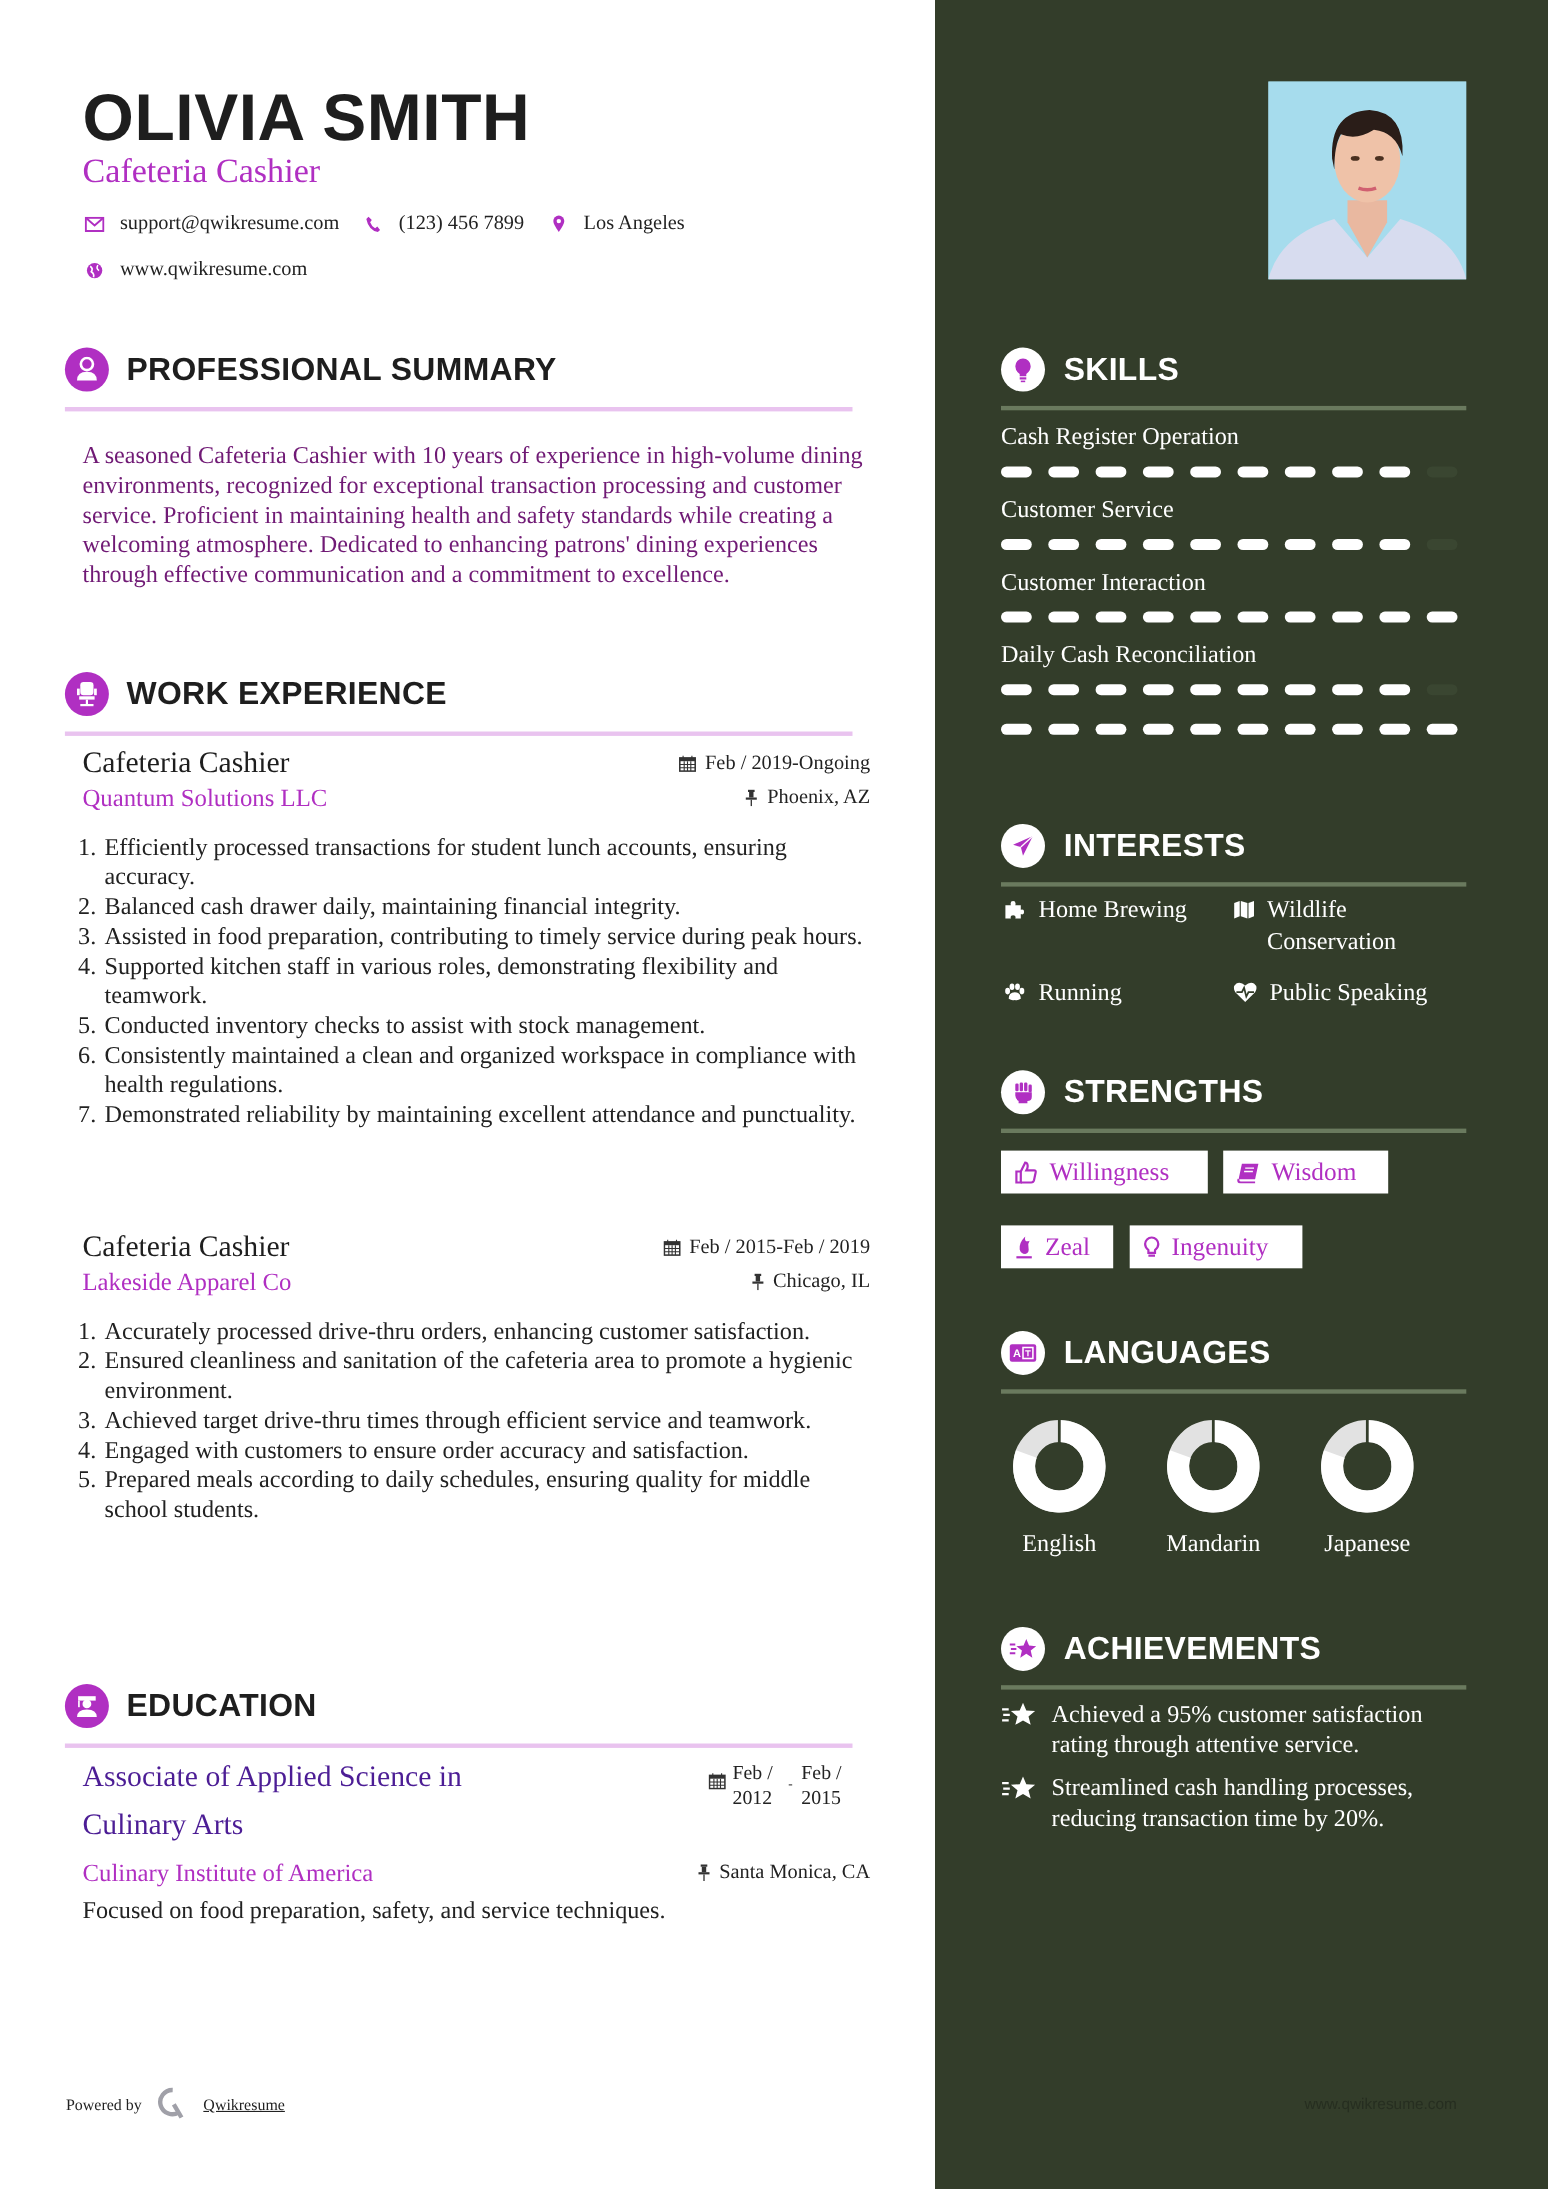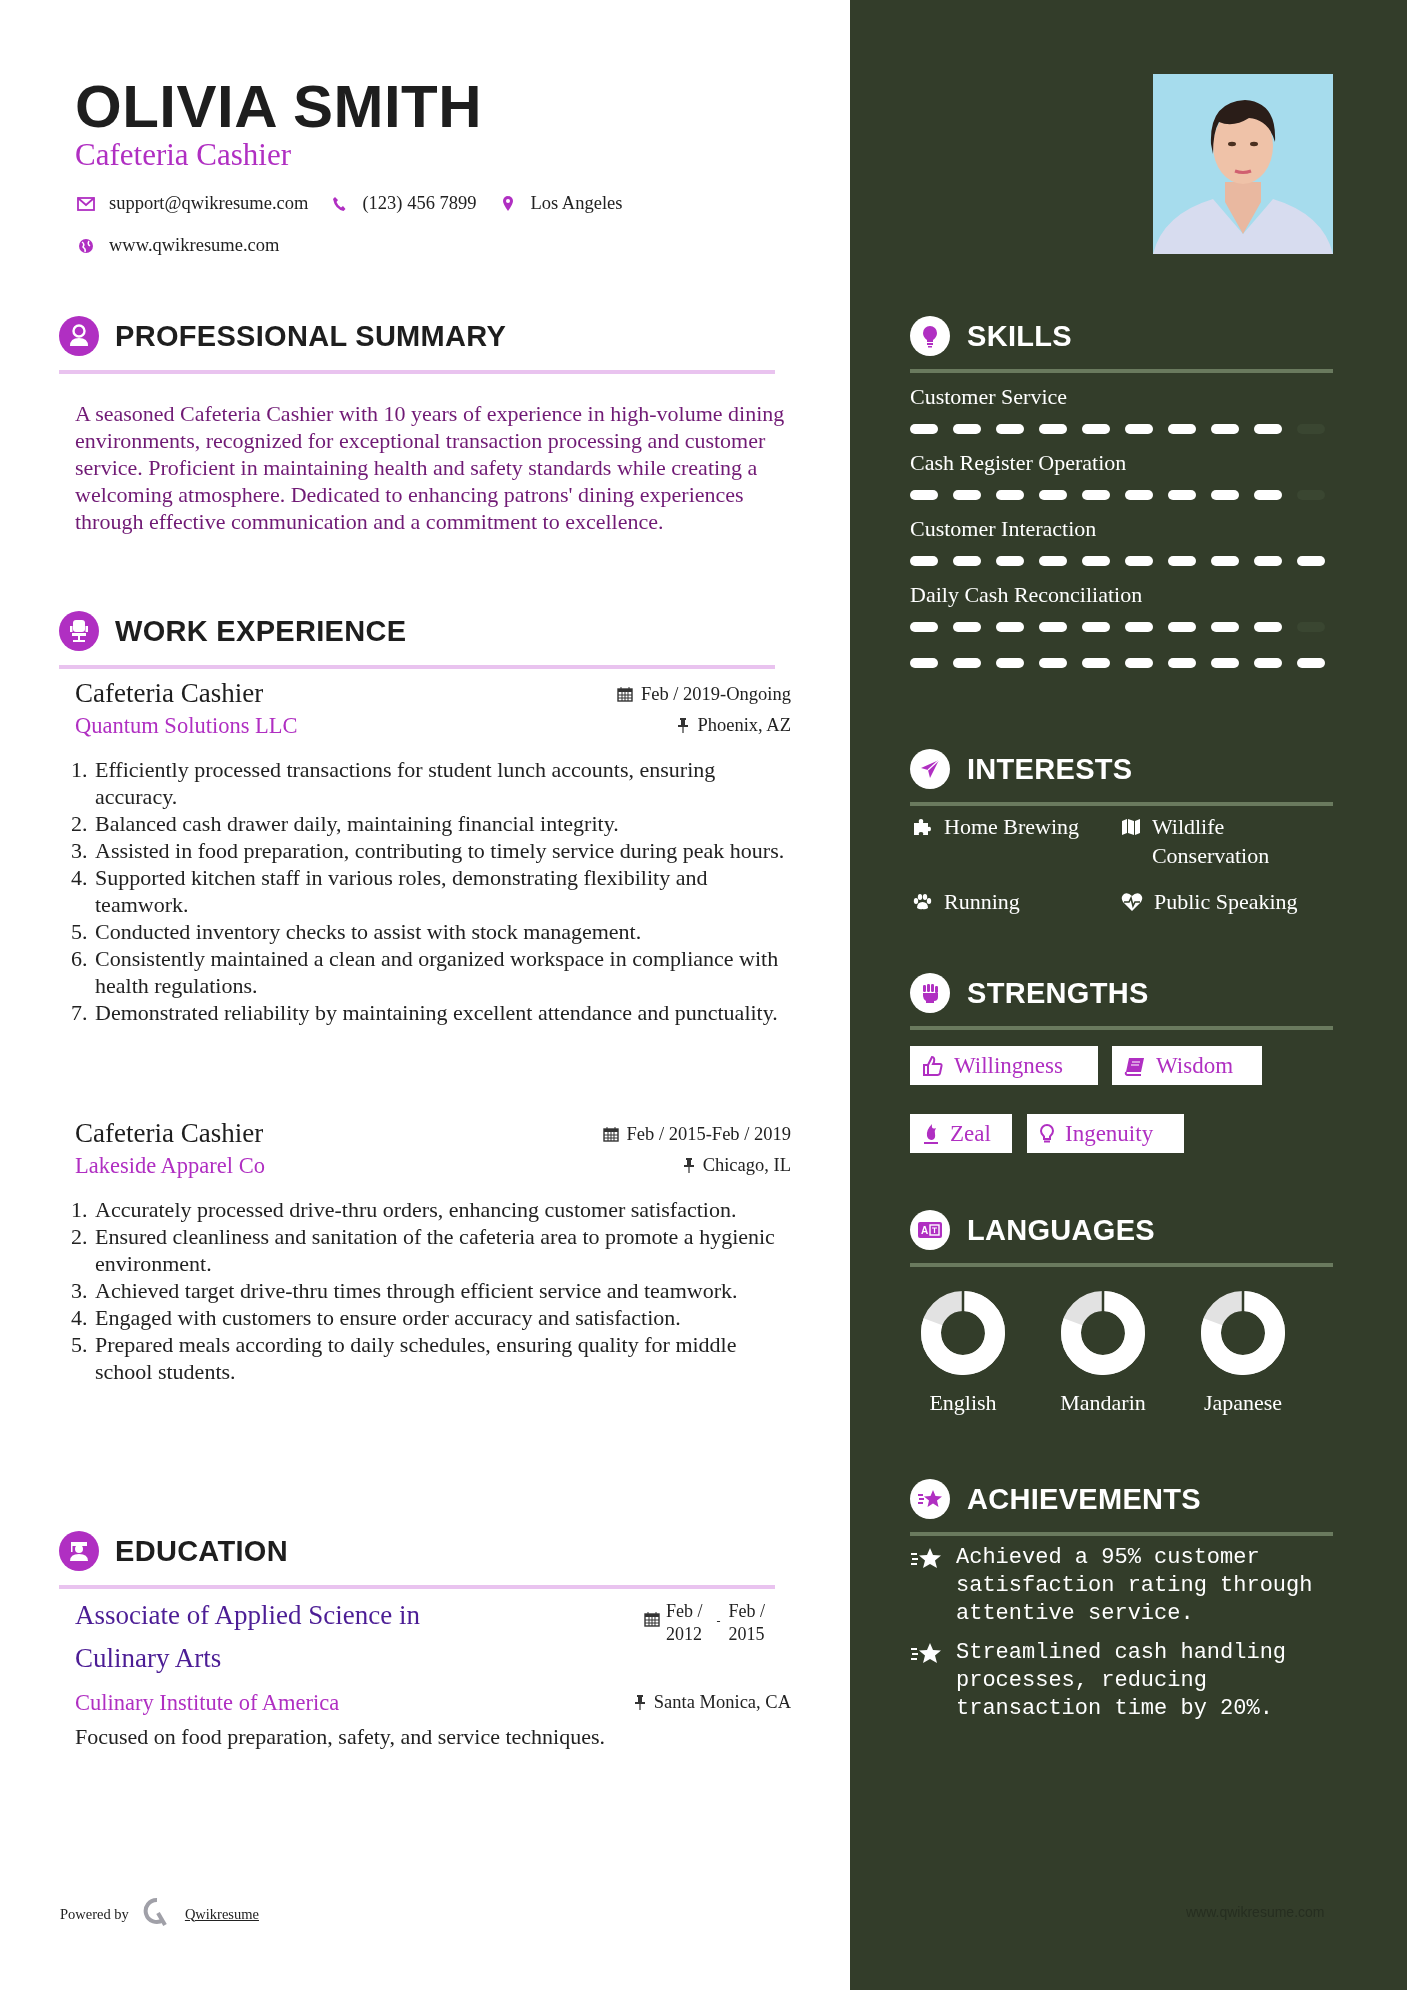--- a/index.html
+++ b/index.html
@@ -69,21 +69,21 @@
 
   .strengths { position: absolute; left: 910px; top: 1046px; width: 430px; }
   .chip { position: absolute; height: 39px; background: #ffffff; display: flex; align-items: center; padding: 0 12px; font-family: "Liberation Serif", serif; font-size: 23px; color: #b02fc2; }
   .chip .ci { margin-right: 10px; display: flex; align-items: center; }
 
   .langs { position: absolute; left: 910px; top: 1290px; width: 430px; }
   .lang { position: absolute; width: 140px; text-align: center; }
   .lang svg { display: block; margin: 0 auto; }
   .lang .ln { font-family: "Liberation Serif", serif; font-size: 22px; color: #fff; margin-top: 14px; }
 
-  .achs { position: absolute; left: 910px; top: 1544px; width: 430px; font-family: Liberation Mono, monospace; font-size: 22px; color: #fff; line-height: 28px; }
+  .achs { position: absolute; left: 910px; top: 1544px; width: 430px; font-family: Liberation Serif, serif; font-size: 22px; color: #fff; line-height: 28px; }
   .ach { display: flex; margin-bottom: 11px; }
   .ach .ai { width: 34px; flex: 0 0 34px; height: 28px; margin-right: 12px; display: flex; align-items: center; }
 
   .rfooter { position: absolute; left: 1186px; top: 1904px; font-family: "Liberation Sans", sans-serif; font-size: 14px; color: #262e20; }
 </style>
 </head>
 <body>
 
 <div class="left"></div>
 <div class="right"></div>
@@ -321,36 +321,36 @@
           <rect x="6" y="19" width="6" height="2" fill="#b02fc2"></rect>
           <rect x="7" y="22" width="4" height="1.5" fill="#b02fc2"></rect>
         </svg>
     </div>
     <span class="ttl">SKILLS</span>
   </div>
   <div class="rule"></div>
 </div>
 <div class="skills" id="skills-list">
     <div class="skill">
+      <div class="lbl">Cash Register Operation</div>
+      <div class="bar">
+        <span class="dash"></span>
+        <span class="dash"></span>
+        <span class="dash"></span>
+        <span class="dash"></span>
+        <span class="dash"></span>
+        <span class="dash"></span>
+        <span class="dash"></span>
+        <span class="dash"></span>
+        <span class="dash"></span>
+        <span class="dash off" style="margin-right: 0px;"></span>
+      </div>
+    </div>
+    <div class="skill">
       <div class="lbl">Customer Service</div>
-      <div class="bar">
-        <span class="dash"></span>
-        <span class="dash"></span>
-        <span class="dash"></span>
-        <span class="dash"></span>
-        <span class="dash"></span>
-        <span class="dash"></span>
-        <span class="dash"></span>
-        <span class="dash"></span>
-        <span class="dash"></span>
-        <span class="dash off" style="margin-right: 0px;"></span>
-      </div>
-    </div>
-    <div class="skill">
-      <div class="lbl">Cash Register Operation</div>
       <div class="bar">
         <span class="dash"></span>
         <span class="dash"></span>
         <span class="dash"></span>
         <span class="dash"></span>
         <span class="dash"></span>
         <span class="dash"></span>
         <span class="dash"></span>
         <span class="dash"></span>
         <span class="dash"></span>

